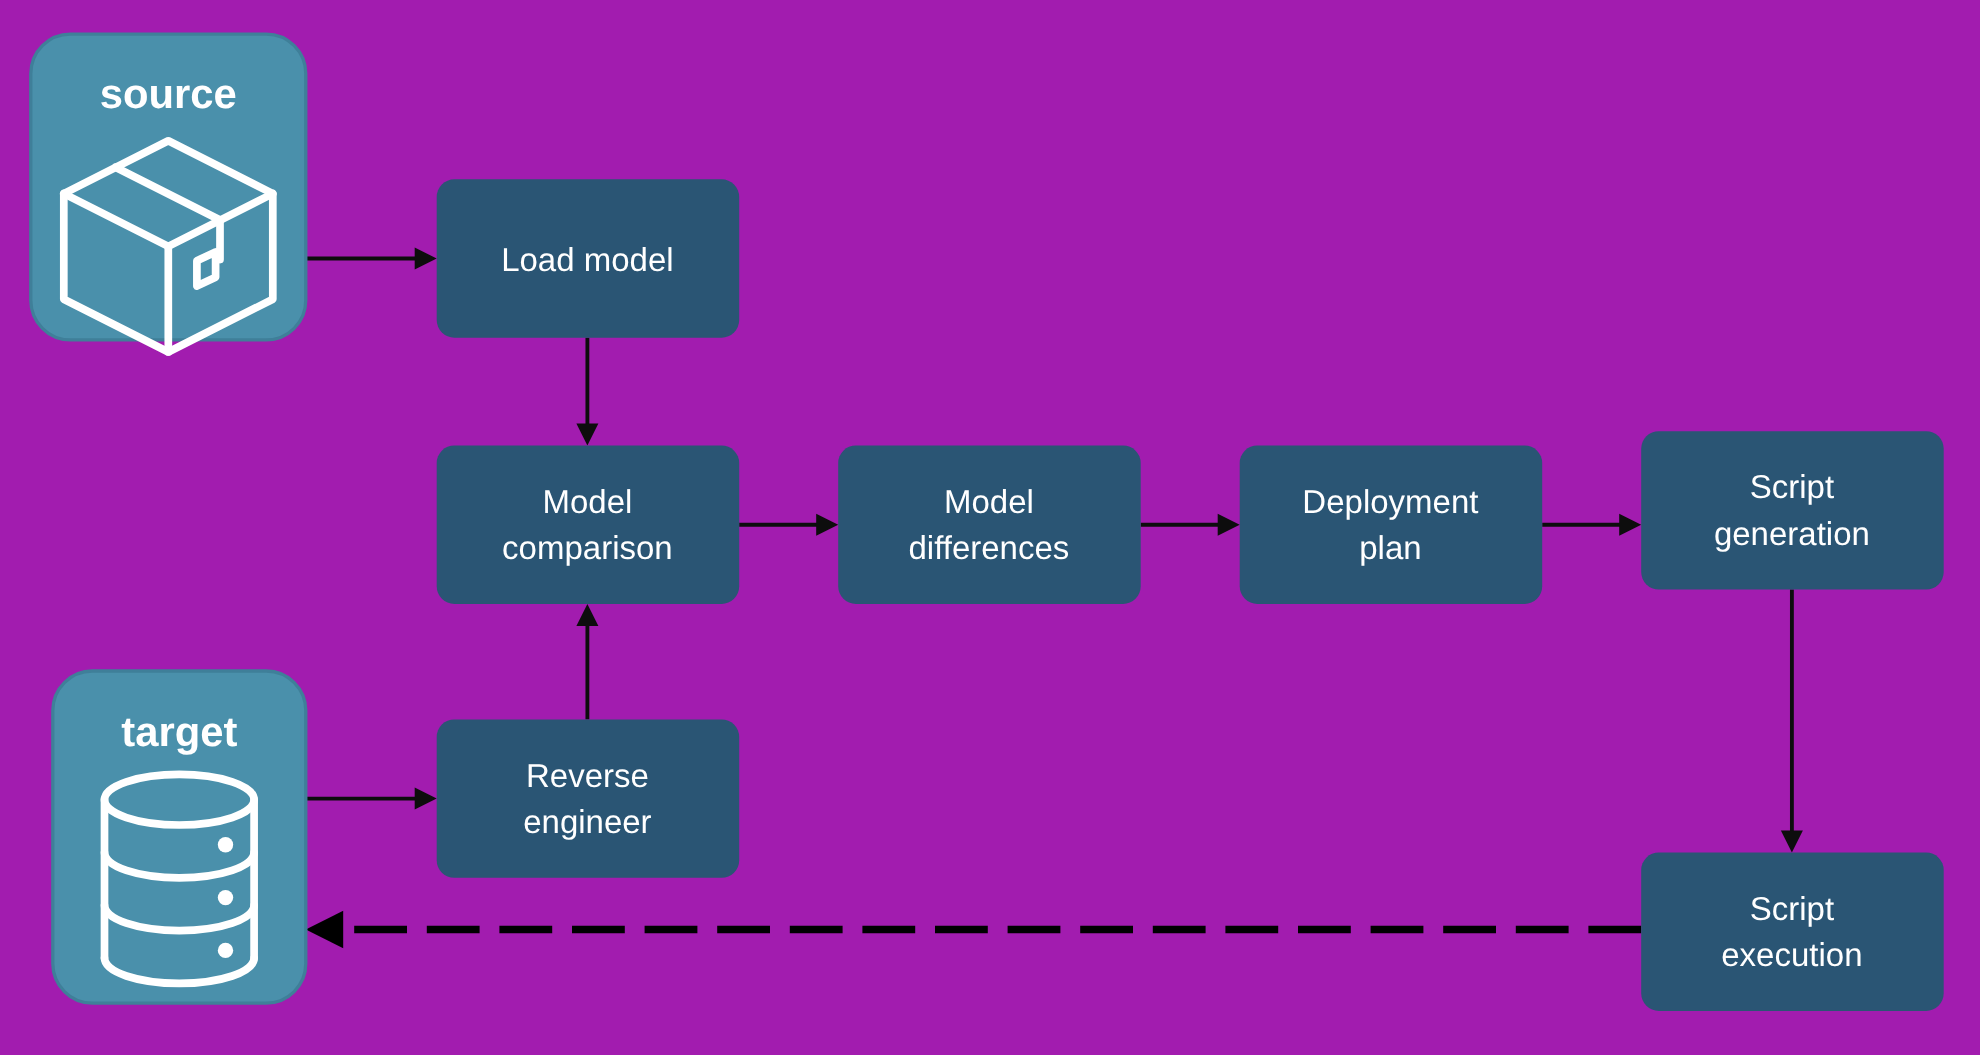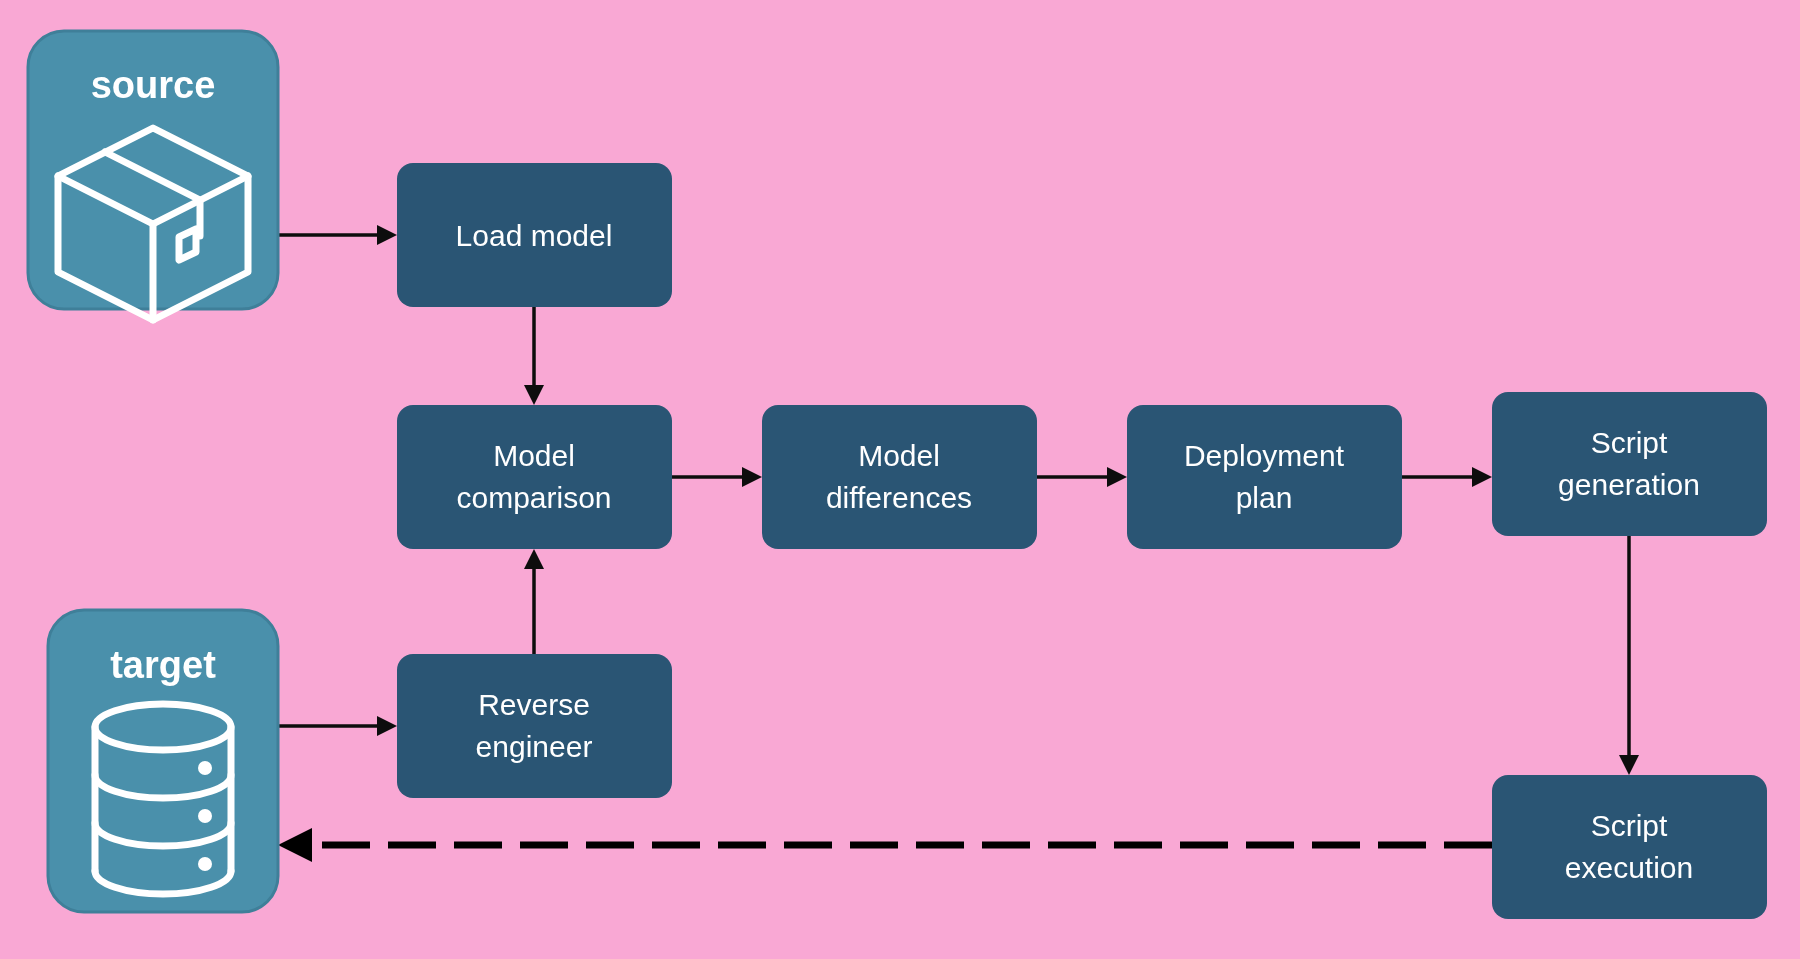--- a/index.html
+++ b/index.html
@@ -10,21 +10,21 @@
   body {
     width: 1800px;
     height: 959px;
     font-family: "Liberation Sans", sans-serif;
     overflow: hidden;
   }
   #diagram-root {
     position: relative;
     width: 1800px;
     height: 959px;
-    background: #f9a8d4;
+    background: #a21caf;
   }
   svg#diagram-svg {
     position: absolute;
     top: 0;
     left: 0;
     width: 1800px;
     height: 959px;
   }
   .endpoint-box-rect {
     fill: #4a90ab;

